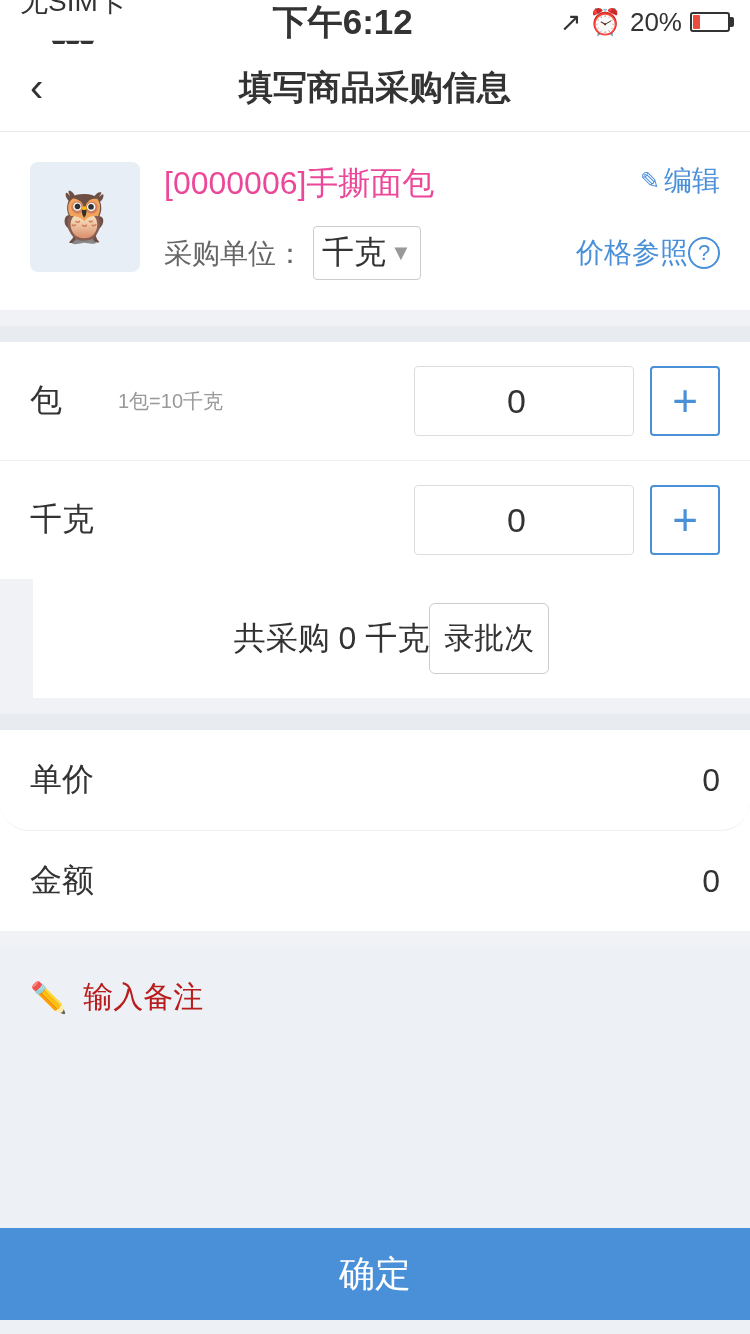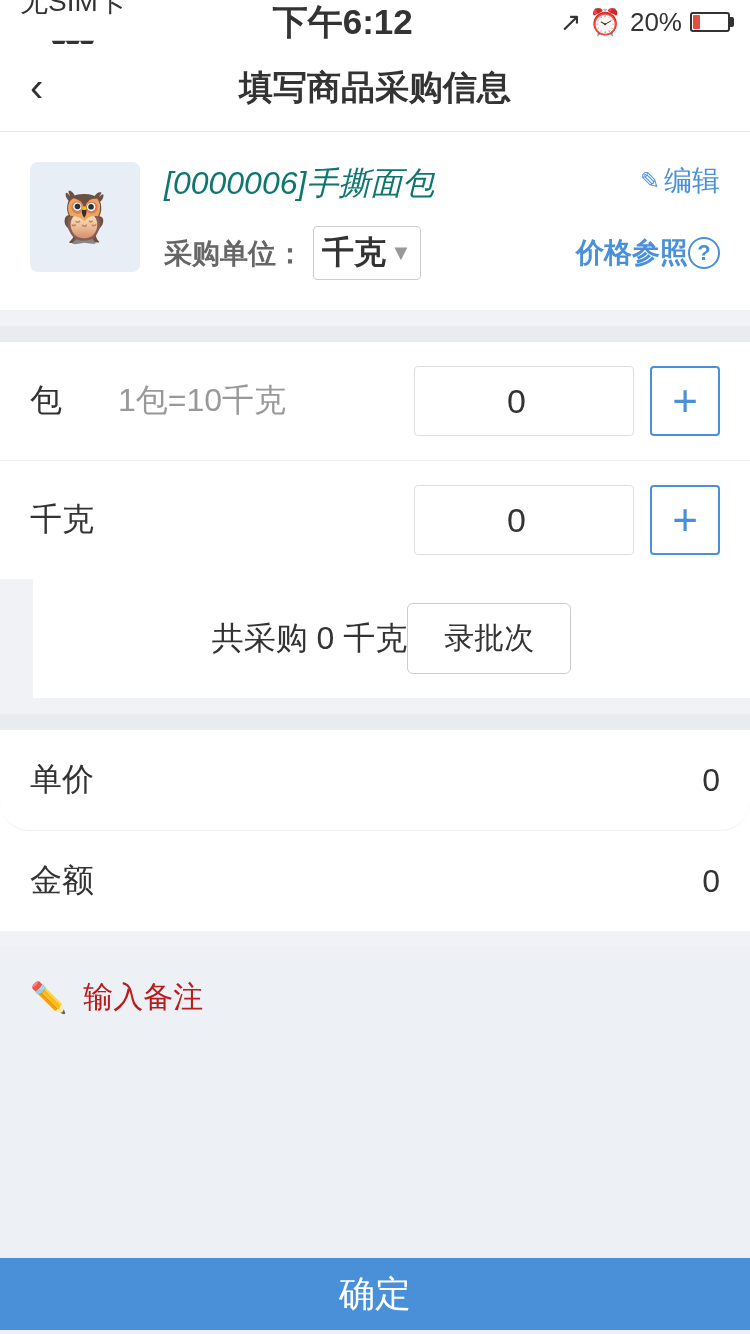--- a/index.html
+++ b/index.html
@@ -116,40 +116,38 @@
       flex: 1;
     }
     .product-title-row {
       display: flex;
       align-items: flex-start;
       justify-content: space-between;
       margin-bottom: 20px;
     }
     .product-name {
       font-size: 32px;
-      color: #0f766e;
+      color: #ec4899;
       font-weight: 500;
-      font-style: italic;
     }
     .edit-btn {
       color: #4a90d9;
       font-size: 28px;
       display: flex;
       align-items: center;
       gap: 4px;
       white-space: nowrap;
     }
     .edit-icon {
       font-size: 24px;
     }
     .product-unit-row {
       display: flex;
       align-items: center;
       justify-content: space-between;
-      font-weight: bold;
     }
     .unit-label {
       font-size: 28px;
       color: #666;
     }
     .unit-select-wrapper {
       display: inline-flex;
       align-items: center;
       border: 1px solid #ccc;
       border-radius: 4px;
@@ -195,21 +193,21 @@
     }
     .form-row:last-child {
       border-bottom: none;
     }
     .form-label {
       font-size: 32px;
       color: #333;
       min-width: 80px;
     }
     .form-label-sub {
-      font-size: 32px;
+      font-size: 20px;
       color: #999;
       margin-left: 8px;
     }
     .form-input-wrapper {
       flex: 1;
       display: flex;
       align-items: center;
       justify-content: flex-end;
       gap: 16px;
     }
@@ -248,21 +246,21 @@
       margin-bottom: 16px;
       margin-left: 33px;
     }
     .summary-text {
       font-size: 32px;
       color: #333;
     }
     .batch-btn {
       border: 1px solid #ccc;
       border-radius: 6px;
-      padding: 14px 36px;
+      padding: 14px 14px;
       font-size: 30px;
       color: #333;
       background: #fff;
       cursor: pointer;
     }
 
     
     .price-section {
       background: #fff;
       margin-bottom: 16px;
@@ -308,24 +306,24 @@
     
     .spacer {
       flex: 1;
       background: #edf0f5;
       min-height: 300px;
     }
 
     
     .confirm-bar {
       position: fixed;
-      bottom: 4px;
+      bottom: 14px;
       left: 0;
       width: 750px;
-      height: 72px;
+      height: 92px;
       background: #4a90d9;
       display: flex;
       align-items: center;
       justify-content: center;
       cursor: pointer;
     }
     .confirm-text {
       font-size: 36px;
       color: #fff;
       font-weight: 500;

